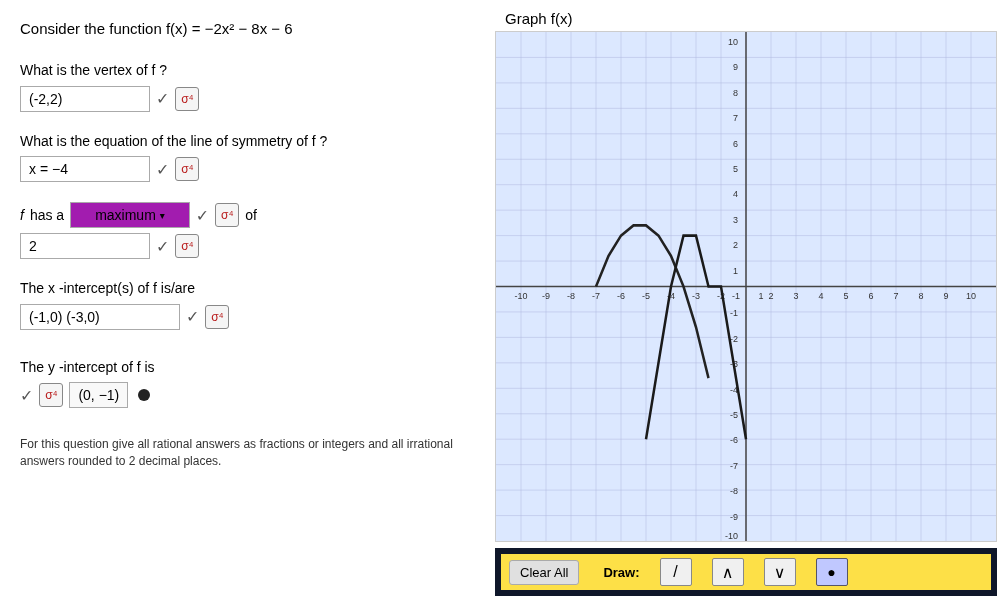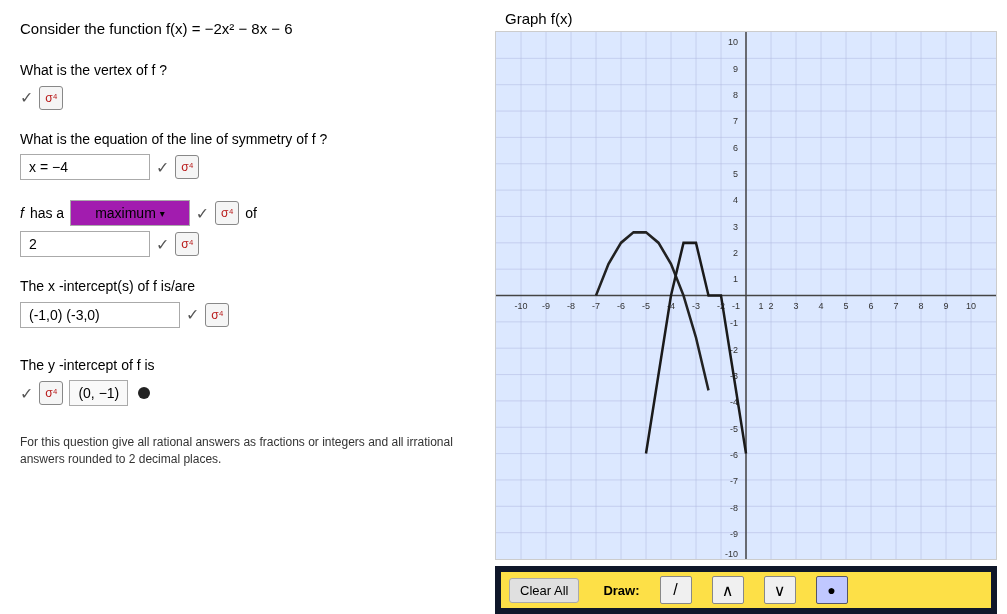--- a/index.html
+++ b/index.html
@@ -115,21 +115,21 @@
       font-size: 12px;
       margin-top: 8px;
       line-height: 1.4;
       color: #333;
     }
 
     .right-panel {
       width: 517px;
       display: flex;
       flex-direction: column;
-      padding: 10px 10px 0 5px;
+      padding: 10px 10px 18px 5px;
       justify-content: flex-end;
     }
 
     .graph-title {
       font-size: 15px;
       margin-bottom: 4px;
       margin-left: 10px;
     }
 
     .graph-container {
@@ -213,20 +213,21 @@
 <body>
 
 <div class="left-panel">
   <div class="problem-statement">
     <span>Consider the function f(x) = −2x² − 8x − 6</span>
   </div>
 
   <div class="question-block">
     <div class="question-label">What is the vertex of f ?</div>
     <div class="answer-row">
+      <div class="answer-box">(-2,2)</div>
       <span class="check-icon">✓</span>
       <div class="info-icon">
         <span>σ⁴</span>
       </div>
     </div>
   </div>
 
   <div class="question-block">
     <div class="question-label">What is the equation of the line of symmetry of f ?</div>
     <div class="answer-row">

